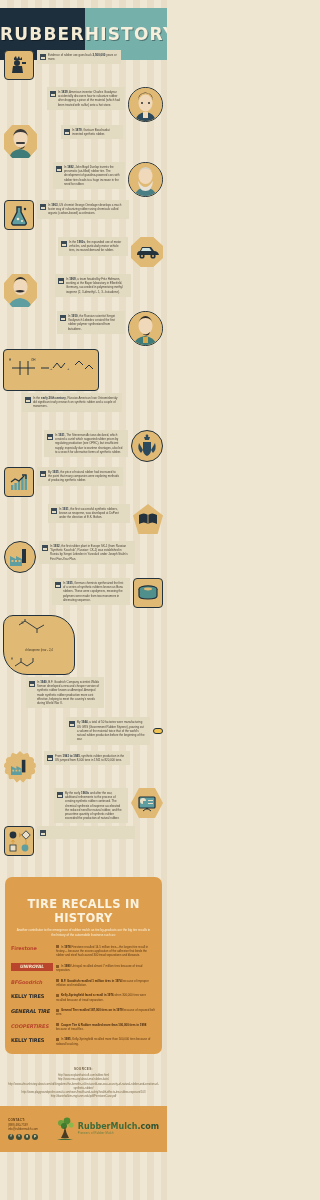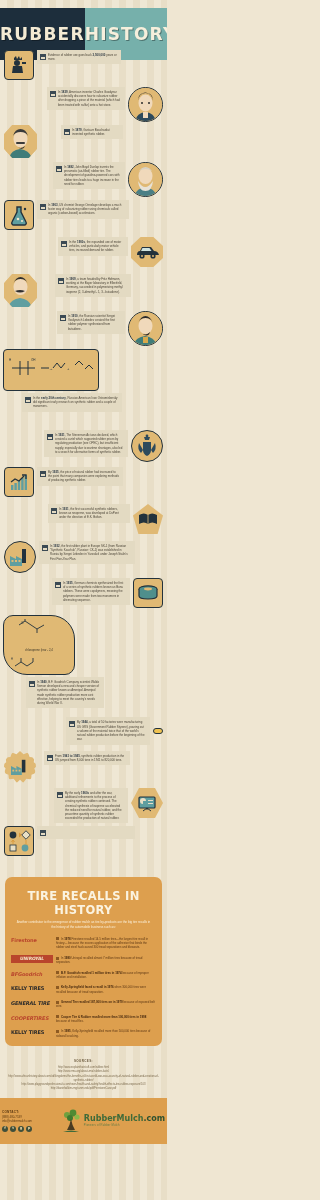--- a/index.html
+++ b/index.html
@@ -139,21 +139,21 @@
     font-size:9px;color:#1d2e3c;
     letter-spacing:-.4px;
     white-space:nowrap;
   }
 
   
   .recalls{
     background:#dd9f4e;
     border-radius:7px;
     margin:8px 5px 6px 5px;
-    padding:12px 6px 8px 6px;
+    padding:20px 6px 8px 6px;
     box-sizing:border-box;
   }
   .recalls h2{
     margin:0;
     font-family:"DejaVu Sans",sans-serif;
     font-size:11.5px;
     letter-spacing:.3px;
     color:#fbf3e0;
     text-align:center;
     font-weight:bold;
@@ -189,21 +189,21 @@
     padding:7px 8px 6px 8px;
     font-size:2.7px;line-height:1.6;
     color:#7c6b4e;
     word-break:break-all;
   }
   .sources .st{font-weight:bold;color:#6b5a3e;letter-spacing:.4px;margin-bottom:2px;font-size:3px;}
   .footbar{
     background:#dd9f4e;
     height:46px;
     display:flex;align-items:center;
-    padding:0 2px;
+    padding:0 8px;
     box-sizing:border-box;
     gap:4px;
   }
   .contact{flex:0 0 auto;color:#5e3a12;font-size:2.9px;line-height:1.55;}
   .contact .ct{font-weight:bold;font-size:3.1px;letter-spacing:.2px;}
   .socials{display:flex;gap:2px;margin-top:2px;}
   .soc{width:6px;height:6px;border-radius:50%;background:#3f4f3a;
     display:flex;align-items:center;justify-content:center;
     color:#e7d9ae;font-size:3.6px;font-weight:bold;font-family:"DejaVu Sans",sans-serif;}
   .brand{flex:1;display:flex;align-items:center;justify-content:flex-end;gap:2px;}

